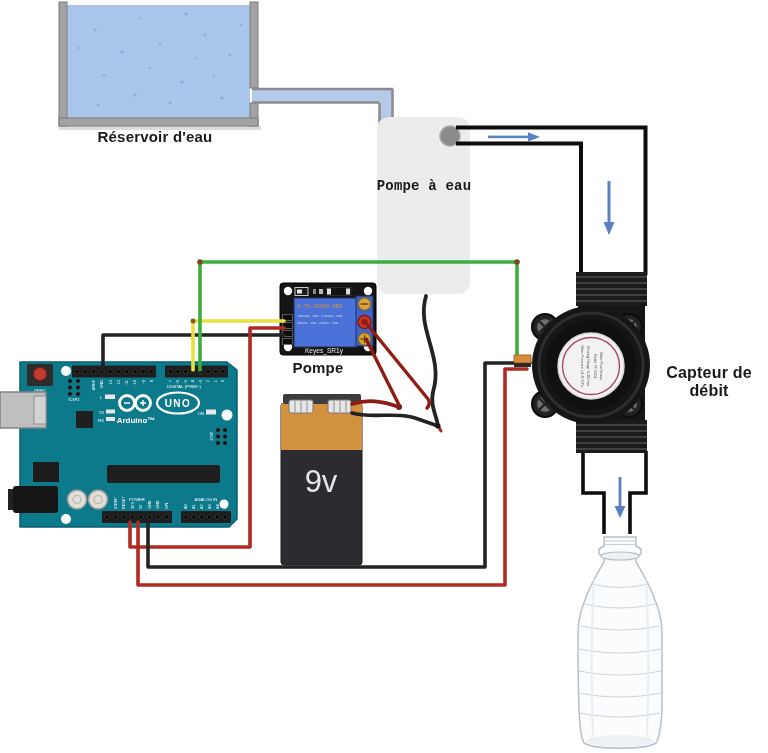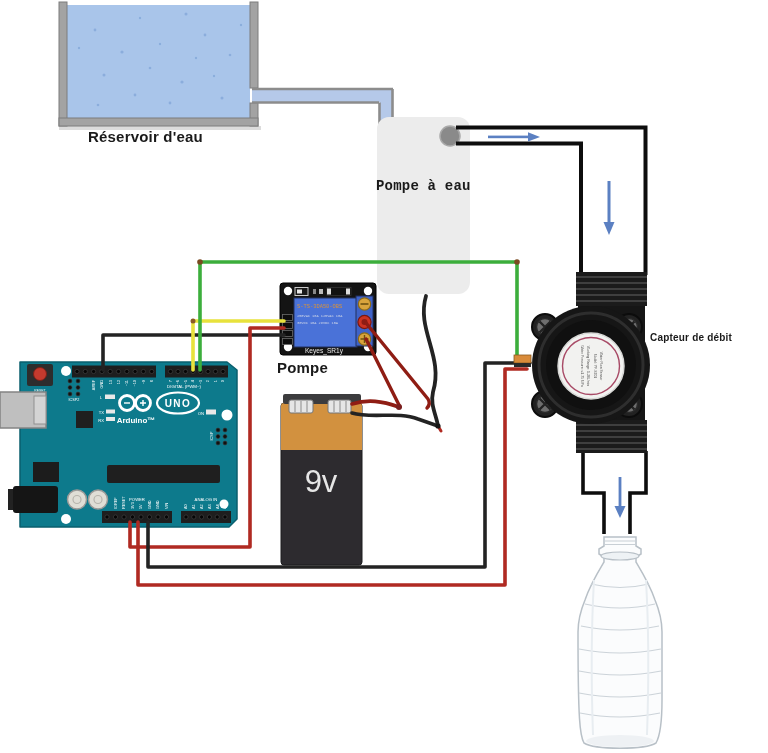--- a/index.html
+++ b/index.html
@@ -1,24 +1,24 @@
 <!DOCTYPE html>
 <html><head>
 <meta charset="utf-8">
 <style>
   html,body{margin:0;padding:0;background:#fff;}
   #stage{position:relative;width:768px;height:753px;background:#fff;overflow:hidden;
          font-family:"Liberation Sans",sans-serif;}
   #stage svg{position:absolute;left:0;top:0;}
-  .caption{position:absolute;font-weight:700;color:#1a1a1a;text-align:left;
+  .caption{position:absolute;font-weight:700;color:#1a1a1a;text-align:center;
            font-family:"Liberation Sans",sans-serif;letter-spacing:.2px;}
   #cap-reservoir{left:88px;top:128px;width:134px;font-size:15px;}
   #cap-pump{left:376px;top:178px;width:96px;font-size:14px;font-family:Liberation Mono, monospace;}
   #cap-relay{left:277px;top:359px;width:82px;font-size:15px;}
-  #cap-sensor{left:650px;top:332px;width:118px;font-size:10px;}
+  #cap-sensor{left:650px;top:364px;width:118px;font-size:16px;}
   text{font-family:"Liberation Sans",sans-serif;}
   .pinlabel{fill:#ffffff;font-size:3.8px;}
   .silk{fill:#ffffff;}
   .relaytxt{font-family:"Liberation Mono","DejaVu Sans Mono",monospace;}
 </style>
 </head>
 <body>
 
 <div id="stage">
 <svg width="768" height="753" viewBox="0 0 768 753">

